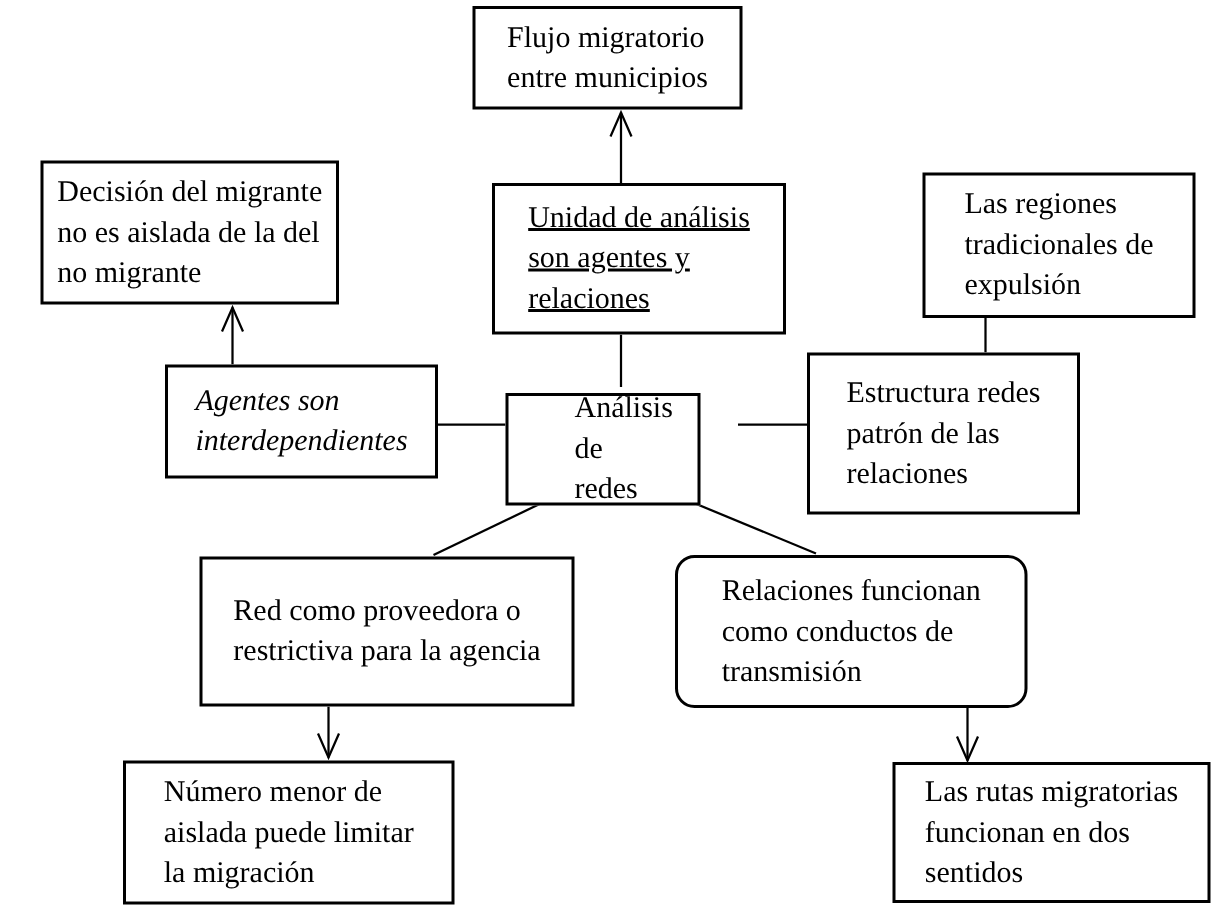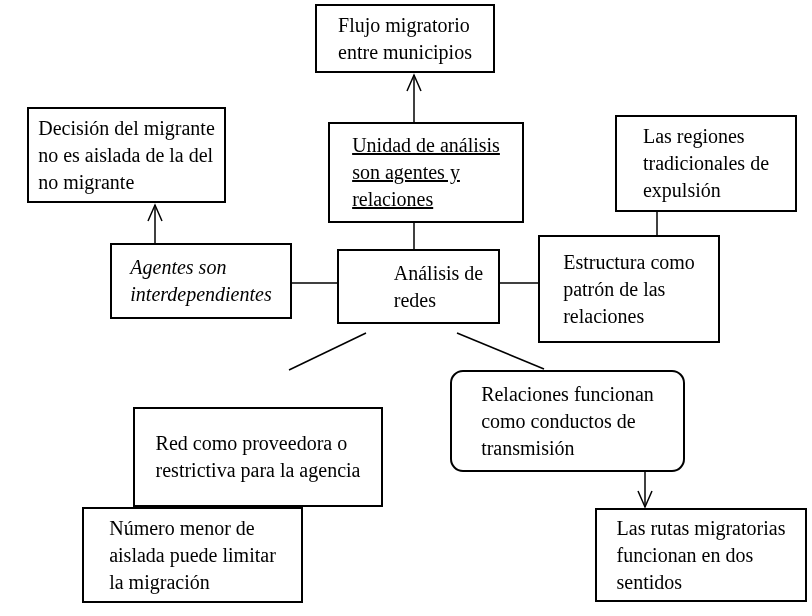--- a/index.html
+++ b/index.html
@@ -113,32 +113,32 @@
     <span class="label">Las regiones
 tradicionales de
 expulsión</span>
   </div>
 
   <div class="node" style="left:110px; top:243px; width:182px; height:76px;font-style:italic;">
     <span class="label">Agentes son
 interdependientes</span>
   </div>
 
-  <div class="node" style="left:337px; top:249px; width:163px; height:75px;padding-left:40px;">
+  <div class="node" style="left:337px; top:262px; width:130px; height:75px;padding-left:40px;">
     <span class="label">Análisis de
 redes</span>
   </div>
 
   <div class="node" style="left:538px; top:235px; width:182px; height:108px;">
-    <span class="label">Estructura como
+    <span class="label">Estructura redes
 patrón de las
 relaciones</span>
   </div>
 
-  <div class="node" style="left:133px; top:371px; width:250px; height:100px;margin-top:36px;">
+  <div class="node" style="left:133px; top:371px; width:250px; height:100px;">
     <span class="label">Red como proveedora o
 restrictiva para la agencia</span>
   </div>
 
   <div class="node" style="left:450px; top:370px; width:235px; height:102px;border-radius:13px;">
     <span class="label">Relaciones funcionan
 como conductos de
 transmisión</span>
   </div>
 

